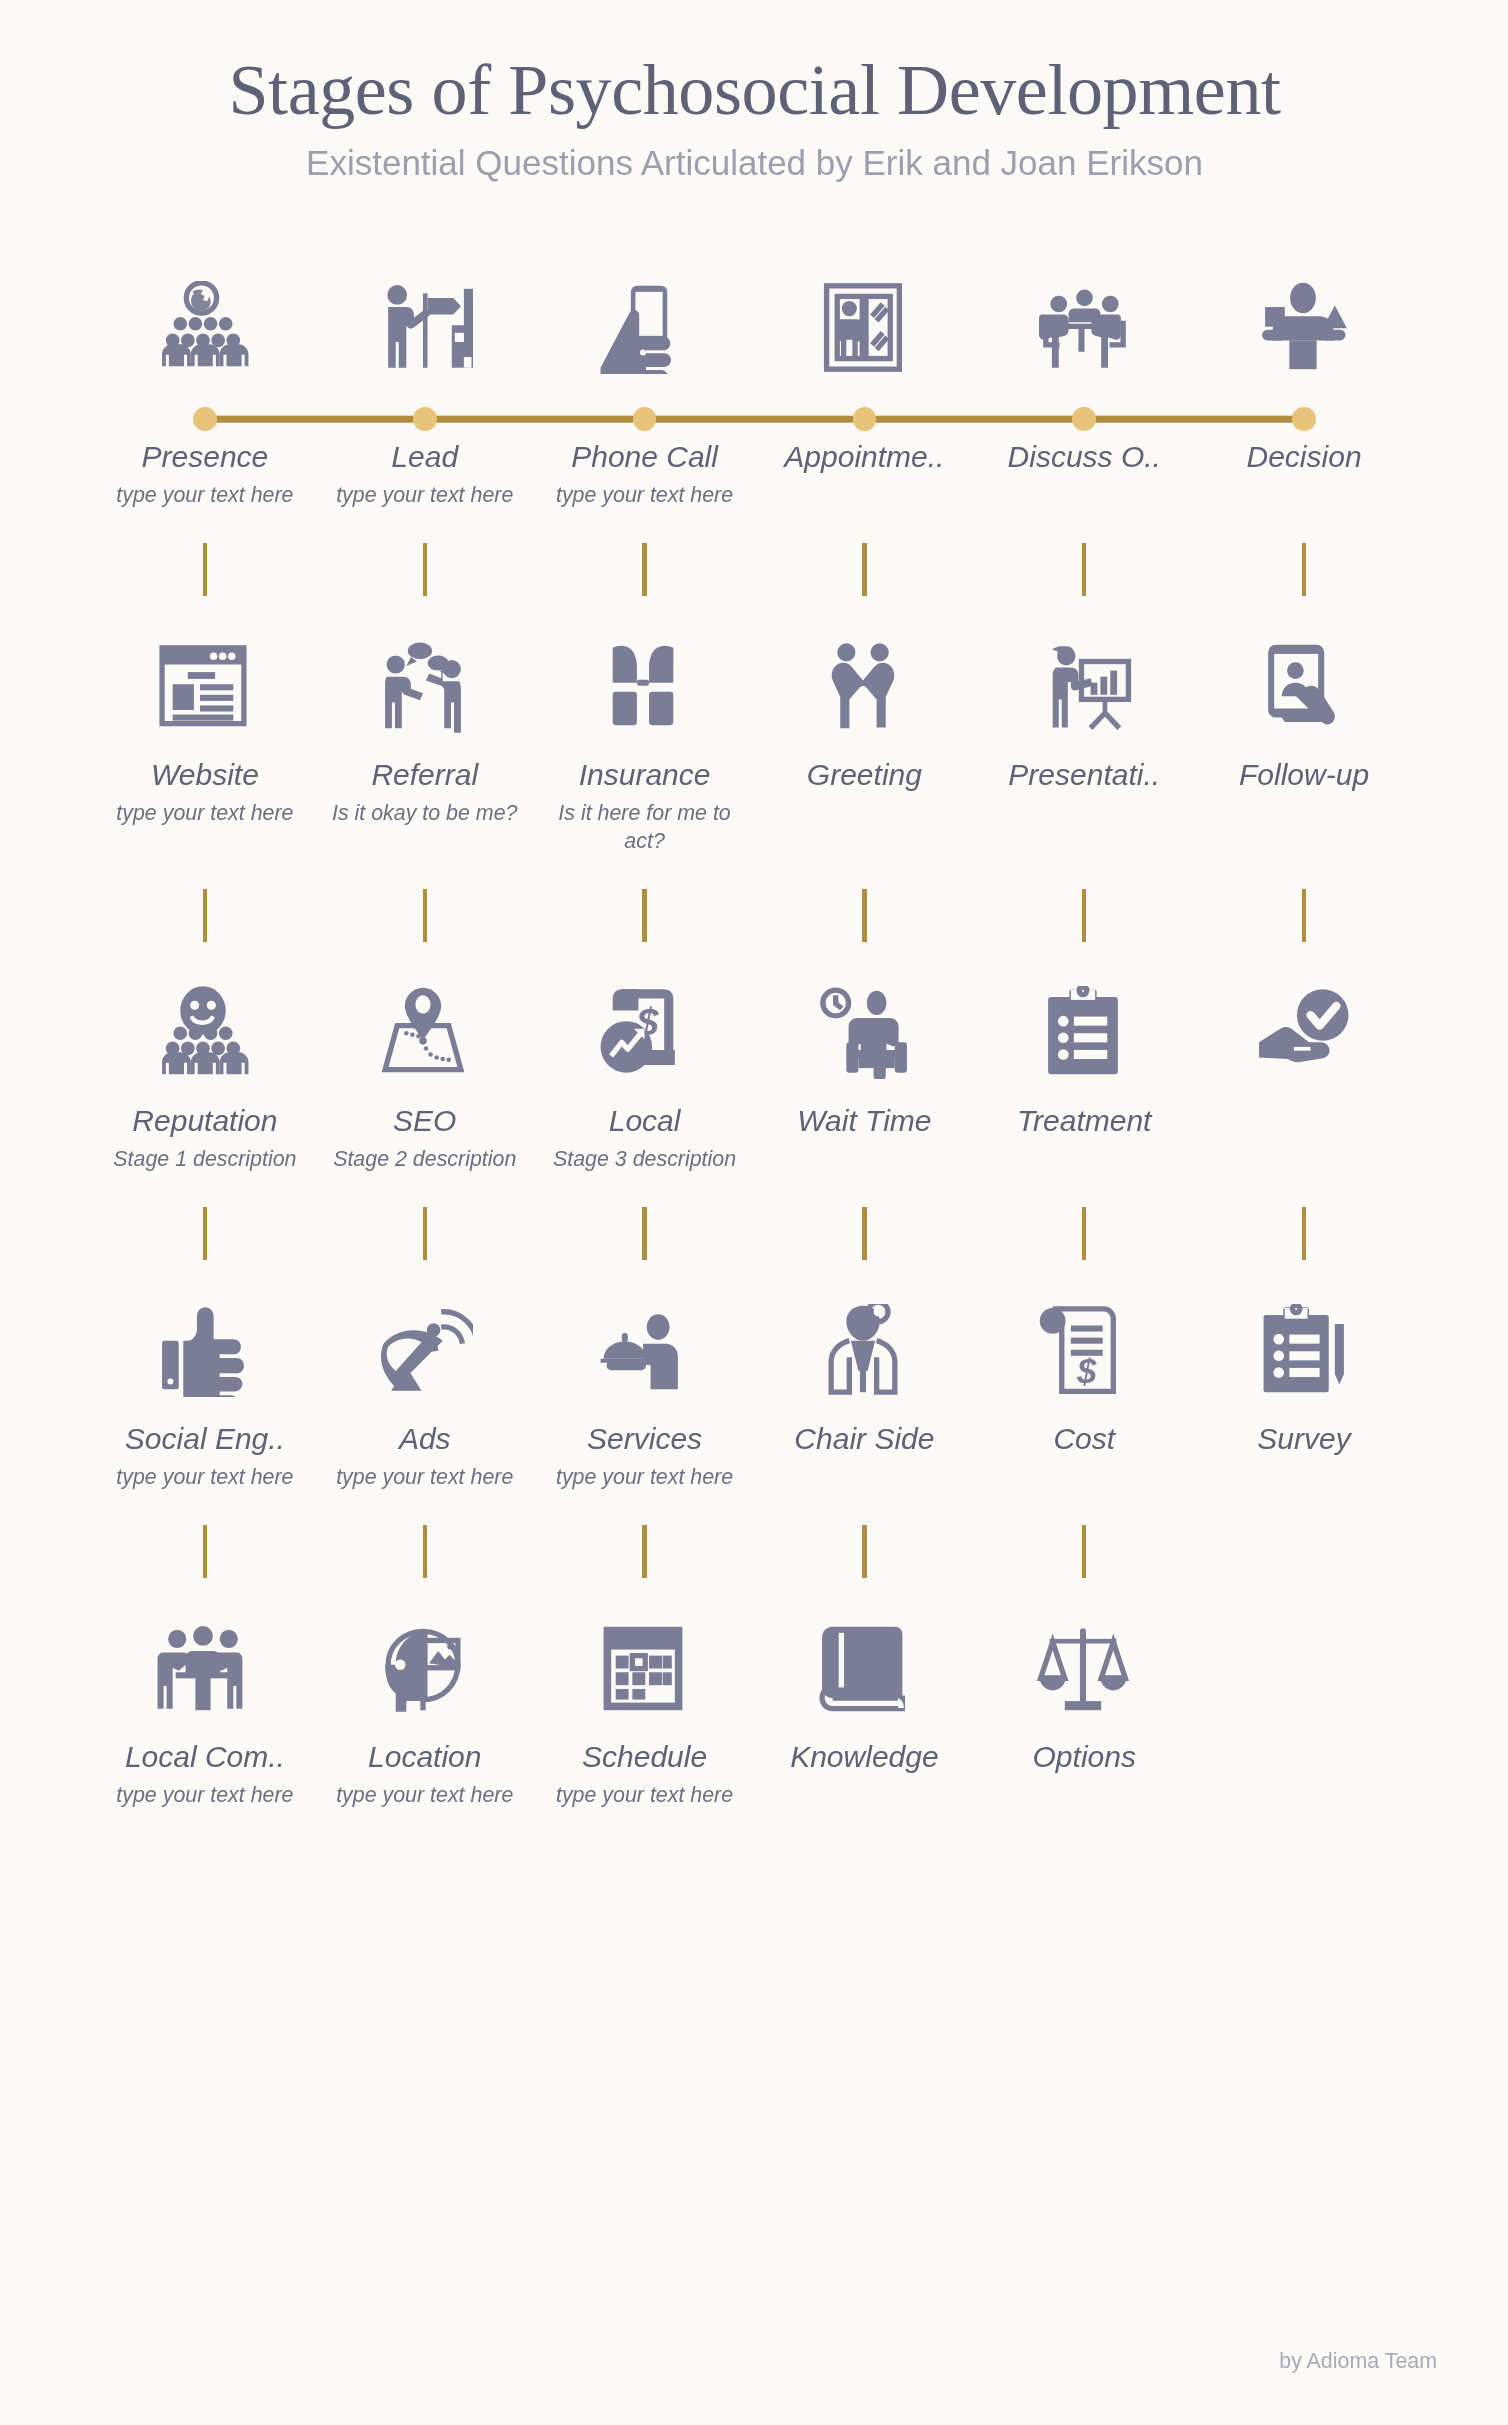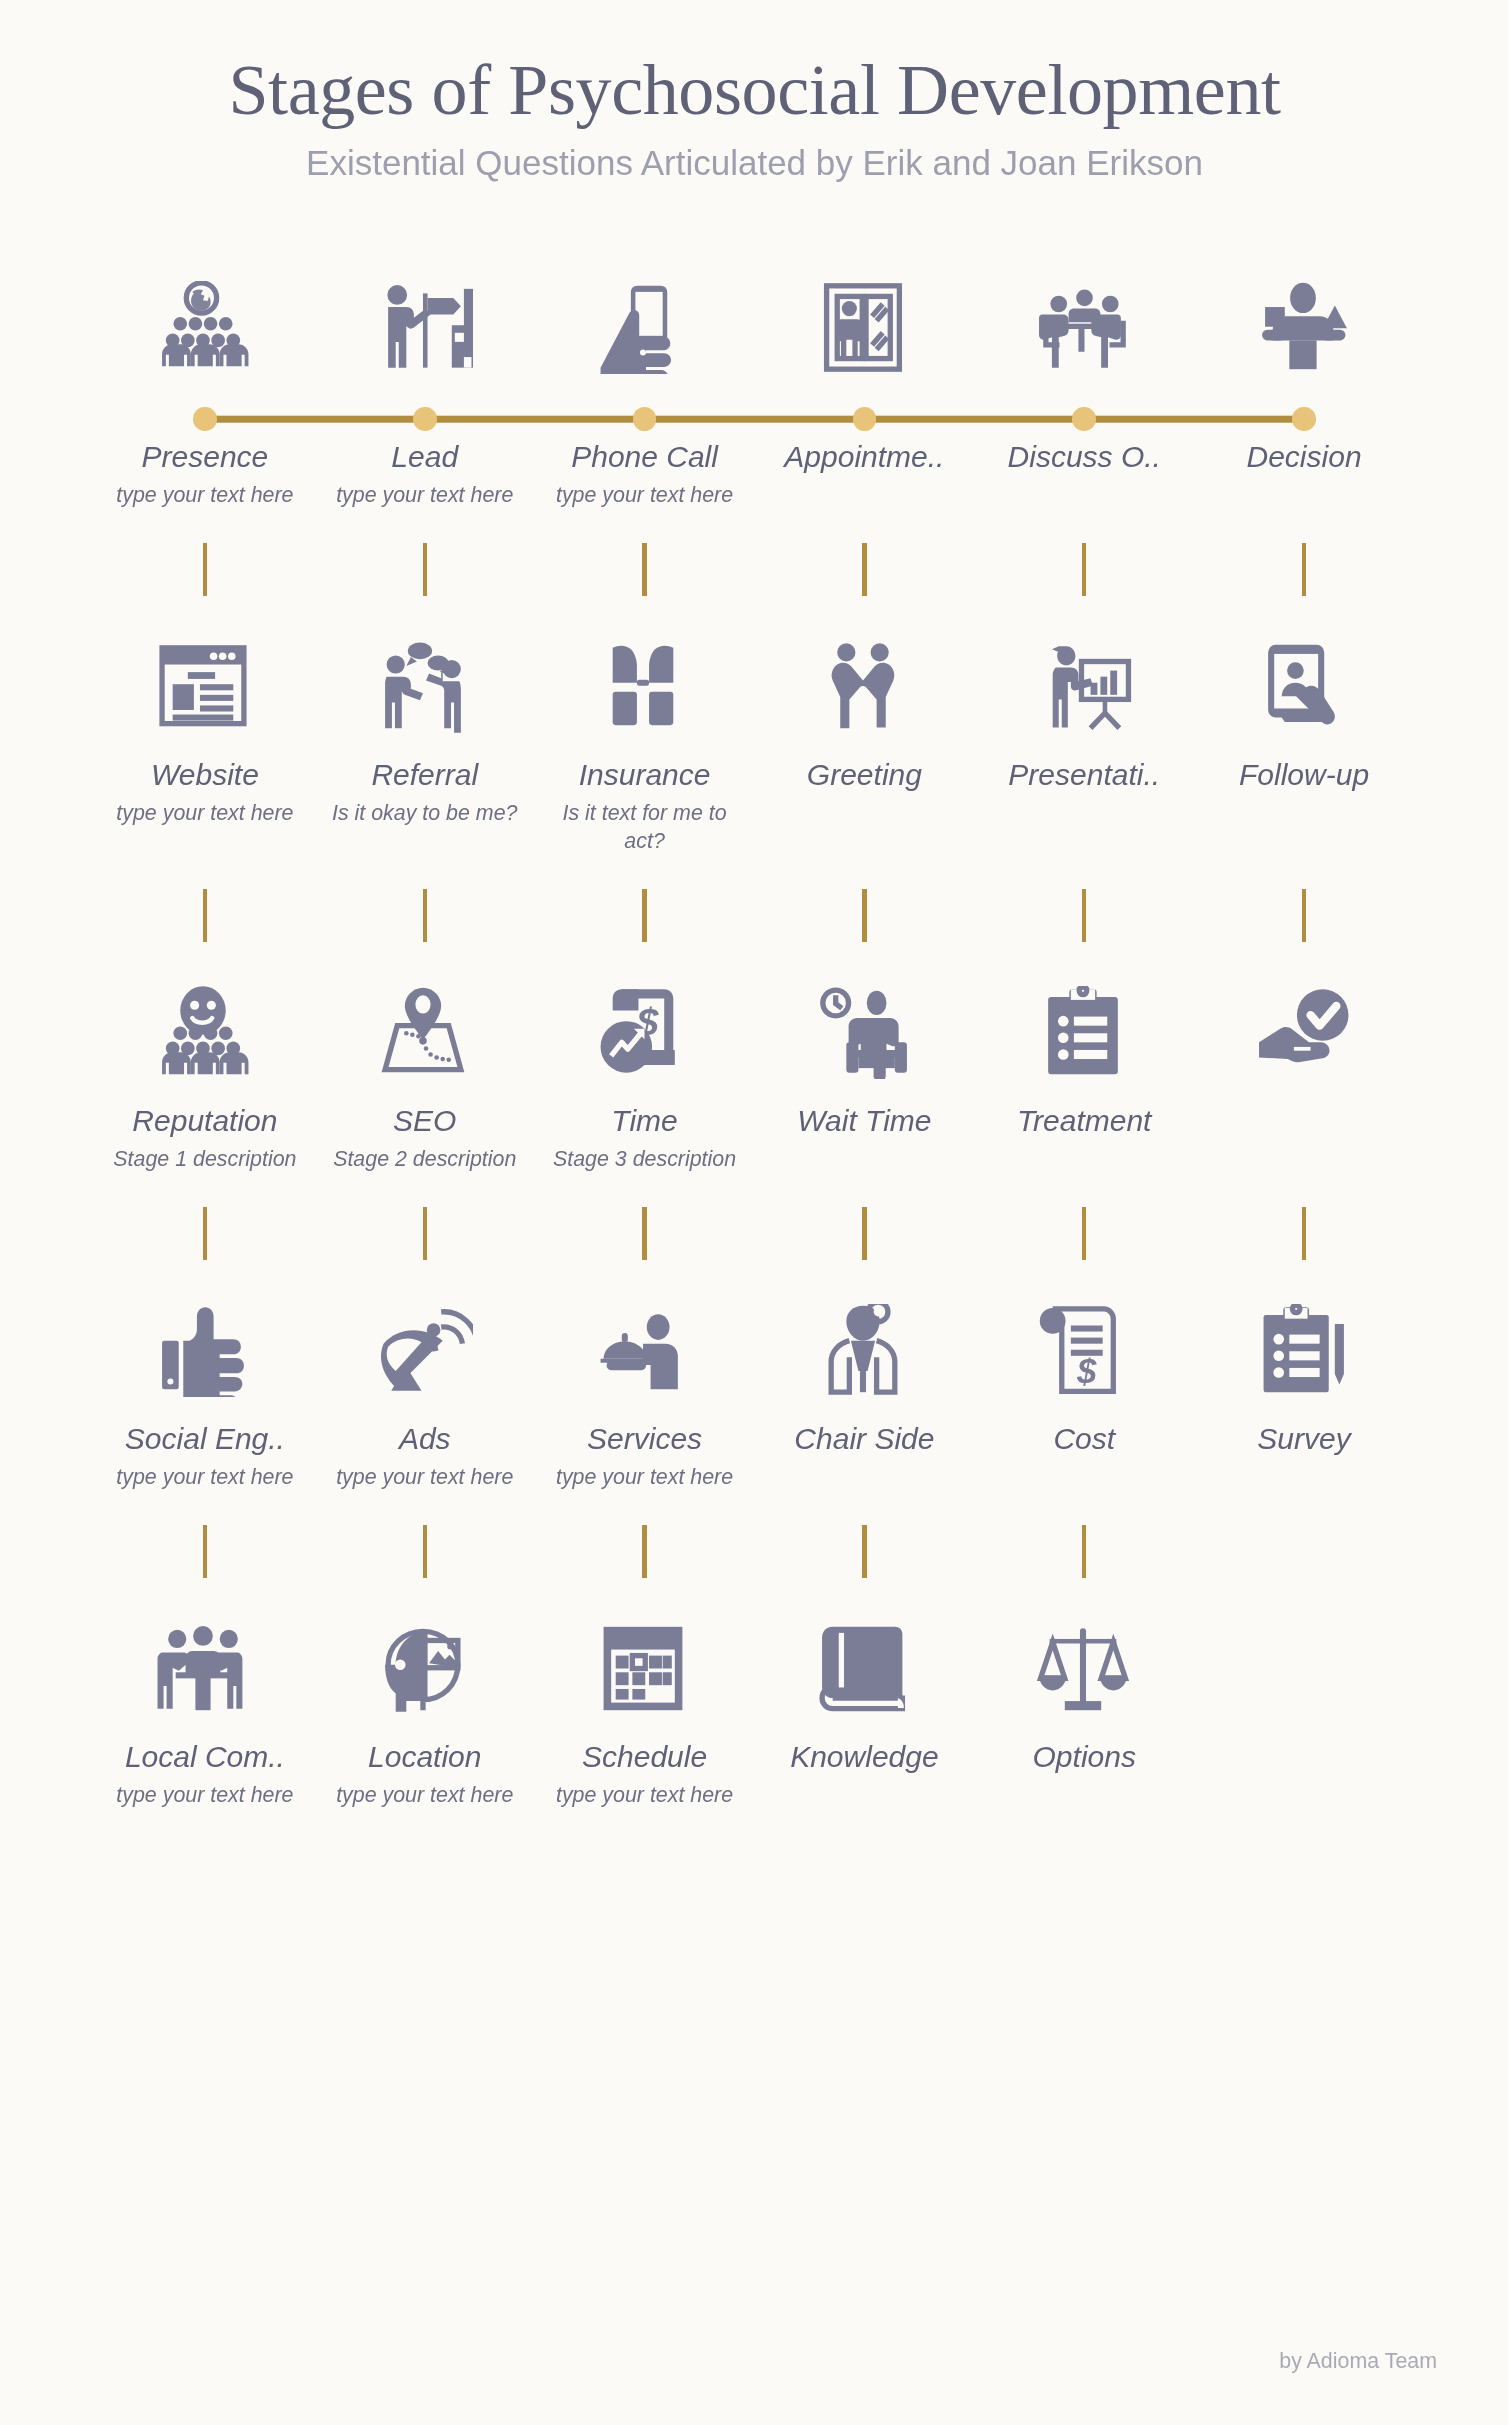--- a/index.html
+++ b/index.html
@@ -632,21 +632,21 @@
           <div class="labelcell">
             <div class="lbl-title">Website</div>
             <div class="lbl-desc">type your text here</div>
           </div>
           <div class="labelcell">
             <div class="lbl-title">Referral</div>
             <div class="lbl-desc">Is it okay to be me?</div>
           </div>
           <div class="labelcell">
             <div class="lbl-title">Insurance</div>
-            <div class="lbl-desc">Is it text for me to act?</div>
+            <div class="lbl-desc">Is it here for me to act?</div>
           </div>
           <div class="labelcell">
             <div class="lbl-title">Greeting</div>
           </div>
           <div class="labelcell">
             <div class="lbl-title">Presentati..</div>
           </div>
           <div class="labelcell">
             <div class="lbl-title">Follow-up</div>
           </div>
@@ -708,21 +708,21 @@
         <div class="labels">
           <div class="labelcell">
             <div class="lbl-title">Reputation</div>
             <div class="lbl-desc">Stage 1 description</div>
           </div>
           <div class="labelcell">
             <div class="lbl-title">SEO</div>
             <div class="lbl-desc">Stage 2 description</div>
           </div>
           <div class="labelcell">
-            <div class="lbl-title">Time</div>
+            <div class="lbl-title">Local</div>
             <div class="lbl-desc">Stage 3 description</div>
           </div>
           <div class="labelcell">
             <div class="lbl-title">Wait Time</div>
           </div>
           <div class="labelcell">
             <div class="lbl-title">Treatment</div>
           </div>
         </div>
         <div style="height: 34px;"></div>

